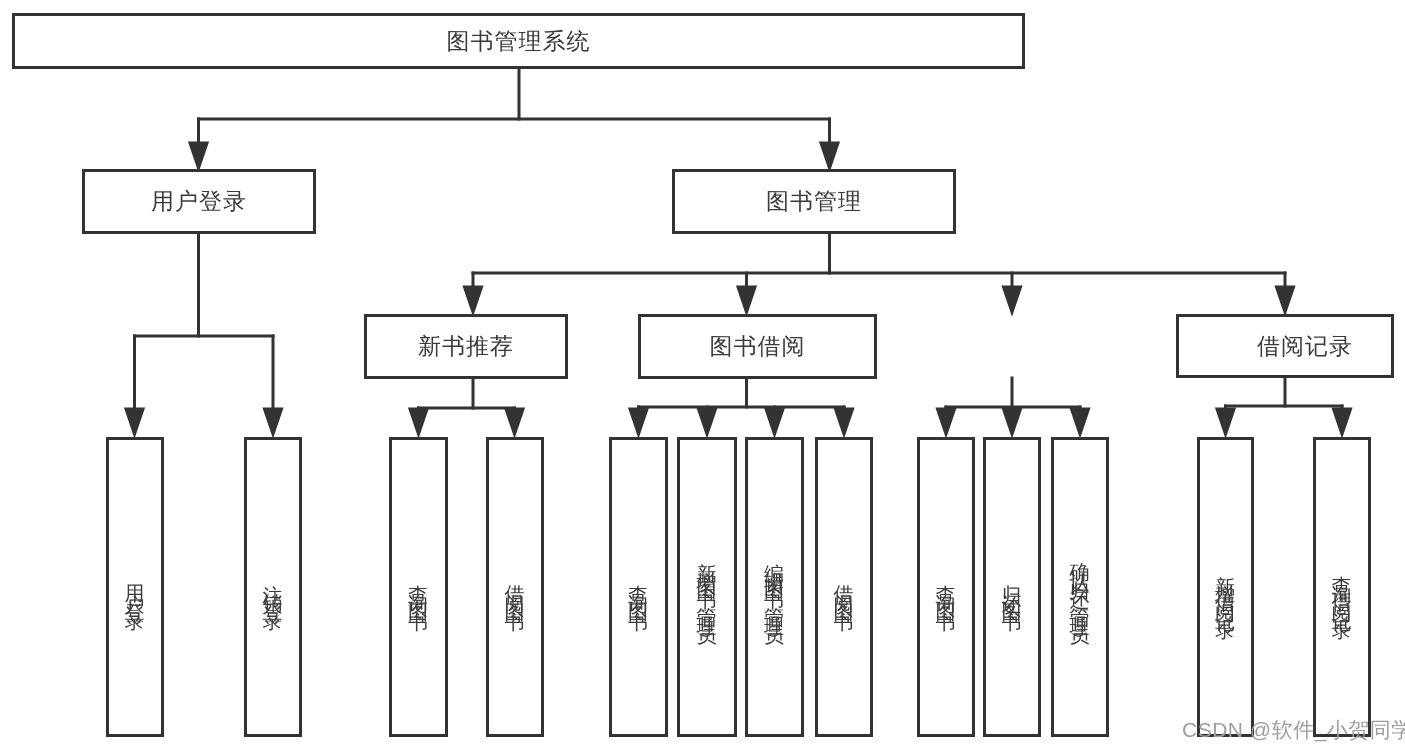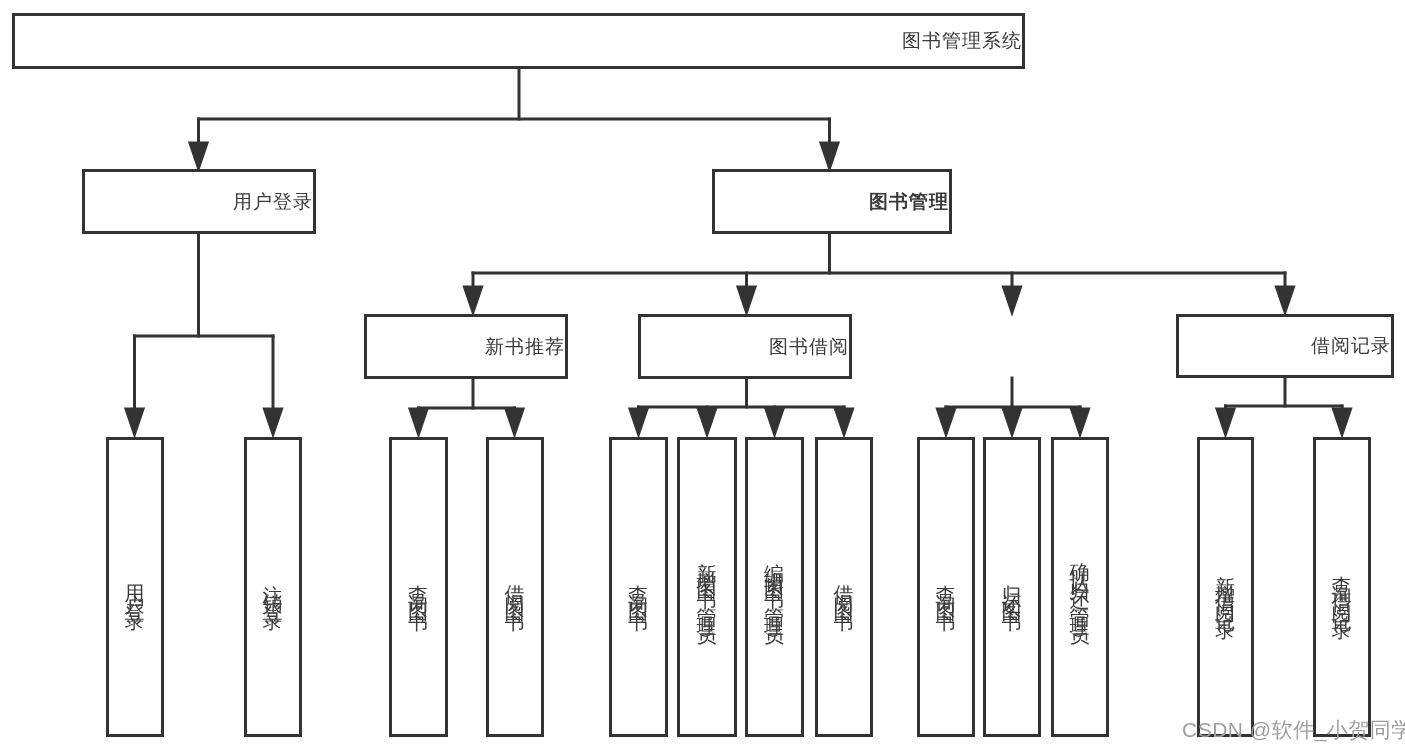--- a/index.html
+++ b/index.html
@@ -27,43 +27,42 @@
     position: absolute;
     box-sizing: border-box;
     border: 3px solid #333333;
     background: #ffffff;
     display: flex;
     align-items: center;
     justify-content: center;
     color: #3a3a3a;
   }
   .node-h {
-    font-size: 19px;
+    font-size: 23px;
     letter-spacing: 1px;
     white-space: nowrap;
-    justify-content: flex-end;
   }
   .node-v {
     font-size: 20px;
   }
   .node-v .vtext {
     writing-mode: vertical-rl;
     text-orientation: mixed;
     letter-spacing: 9px;
     line-height: 1;
     white-space: nowrap;
   }
   
   #n-root      { left: 12px;  top: 13px;  width: 1013px; height: 56px; }
   
   #n-l2-0      { left: 82px;  top: 169px; width: 234px; height: 65px; }
-  #n-l2-1      { left: 712px; top: 169px; width: 240px; height: 65px; font-weight: bold; }
+  #n-l2-1      { left: 672px; top: 169px; width: 284px; height: 65px; }
   
   #n-l3-0      { left: 364px;  top: 314px; width: 204px; height: 65px; }
-  #n-l3-1      { left: 638px;  top: 314px; width: 214px; height: 65px; }
+  #n-l3-1      { left: 638px;  top: 314px; width: 239px; height: 65px; }
   #n-l3-2      { left: 904px;  top: 314px; width: 217px; height: 64px; }
   #n-l3-3      { left: 1176px; top: 314px; width: 218px; height: 64px; padding-left: 40px; }
   
   .leaf { top: 437px; height: 300px; }
   #lf-a0 { left: 106px;  width: 58px; }
   #lf-a1 { left: 244px;  width: 58px; }
   #lf-b0 { left: 389px;  width: 59px; }
   #lf-b1 { left: 486px;  width: 58px; }
   #lf-c0 { left: 609px;  width: 59px; }
   #lf-c1 { left: 677px;  width: 60px; }

